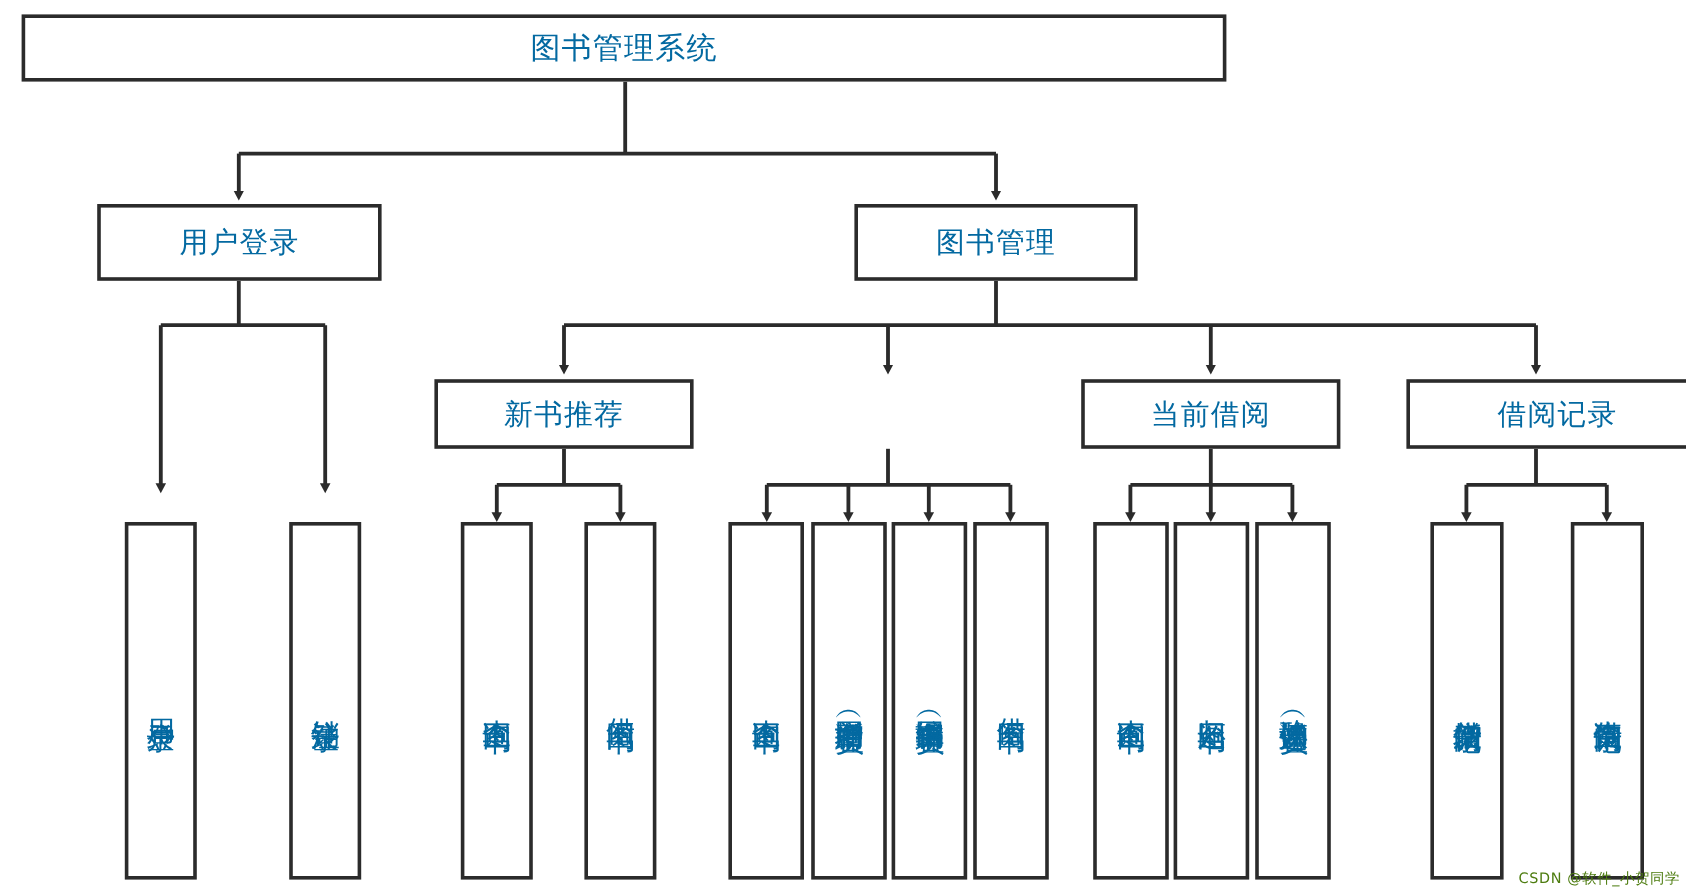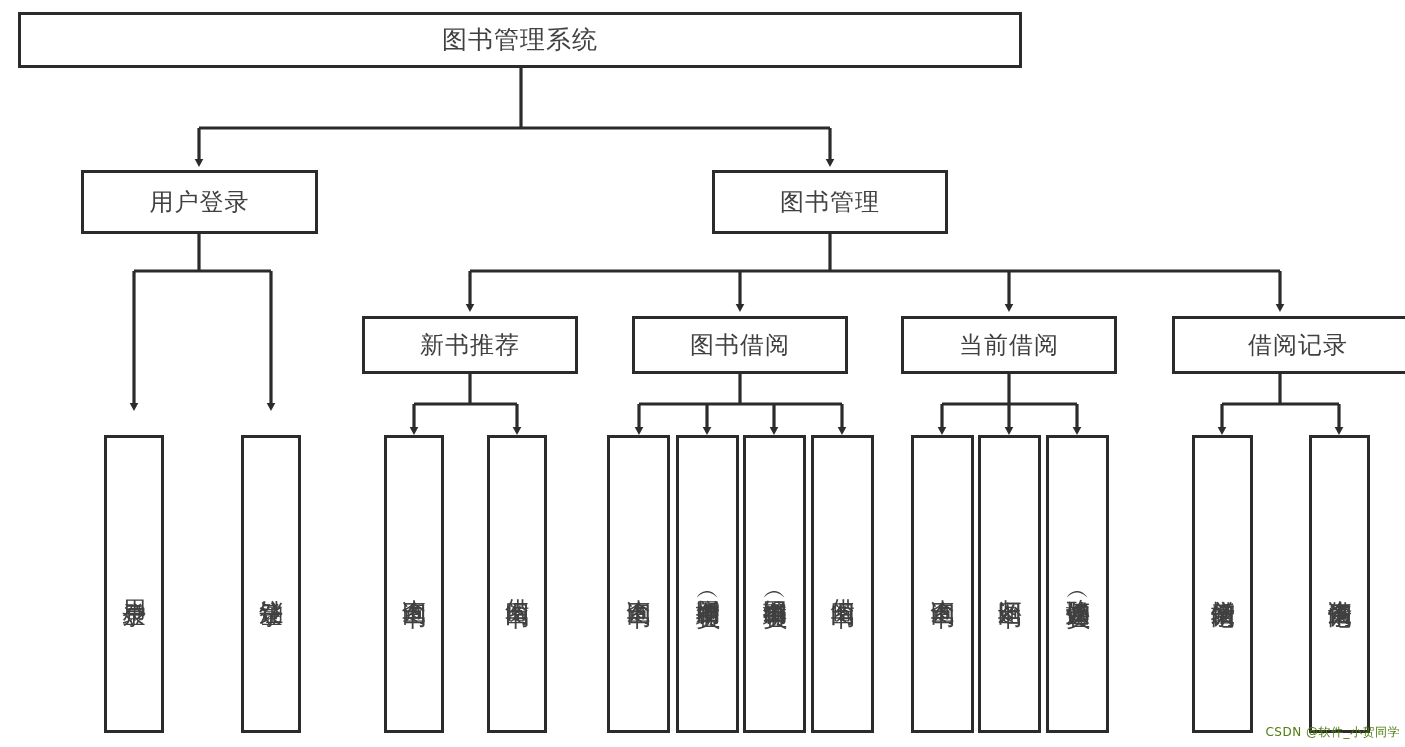--- a/index.html
+++ b/index.html
@@ -24,21 +24,21 @@
     height: 747px;
   }
   .node {
     position: absolute;
     box-sizing: border-box;
     border: 3px solid #2b2b2b;
     background: #ffffff;
     display: flex;
     align-items: center;
     justify-content: center;
-    color: #404040;
+    color: #0369a1;
   }
   .node.horiz {
     font-size: 24px;
     letter-spacing: 1px;
     line-height: 1.2;
     white-space: nowrap;
   }
   .node.root {
     font-size: 25px;
   }
@@ -120,21 +120,20 @@
       <path d="M1339,404 L1339,428" marker-end="url(#arrow)"></path>
     </g>
   </svg>
 
   <div class="node horiz root" style="left:18px; top:12px; width:1004px; height:56px;">图书管理系统</div>
 
   <div class="node horiz" style="left:81px; top:170px; width:237px; height:64px;">用户登录</div>
   <div class="node horiz" style="left:362px; top:316px; width:216px; height:58px;">新书推荐</div>
 
   <div class="node horiz" style="left:712px; top:170px; width:236px; height:64px;">图书管理</div>
-  <div class="node horiz" style="left:632px; top:316px; width:216px; height:58px;">图书借阅</div>
   <div class="node horiz" style="left:901px; top:316px; width:216px; height:58px;">当前借阅</div>
   <div class="node horiz" style="left:1172px; top:316px; width:252px; height:58px;">借阅记录</div>
 
   <div class="node vert" style="left:104px; top:435px; width:60px; height:298px;">用户登录</div>
   <div class="node vert" style="left:241px; top:435px; width:60px; height:298px;">注销登录</div>
 
   <div class="node vert" style="left:384px; top:435px; width:60px; height:298px;">查询图书</div>
   <div class="node vert" style="left:487px; top:435px; width:60px; height:298px;">借阅图书</div>
 
   <div class="node vert" style="left:607px; top:435px; width:63px; height:298px;">查询图书</div>

